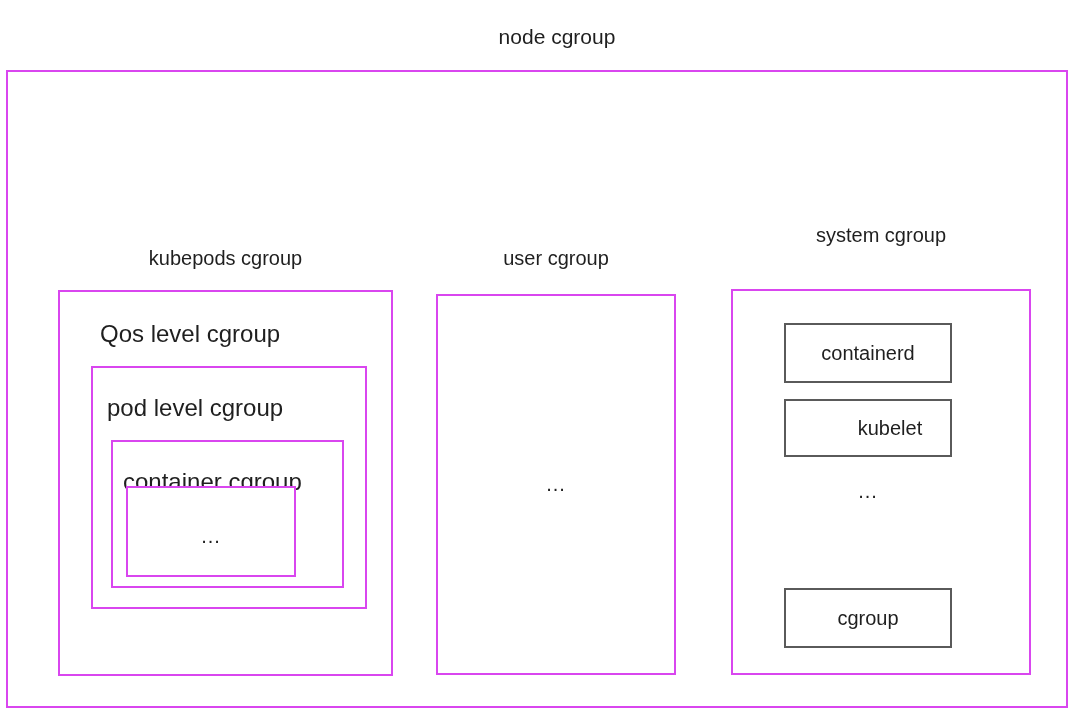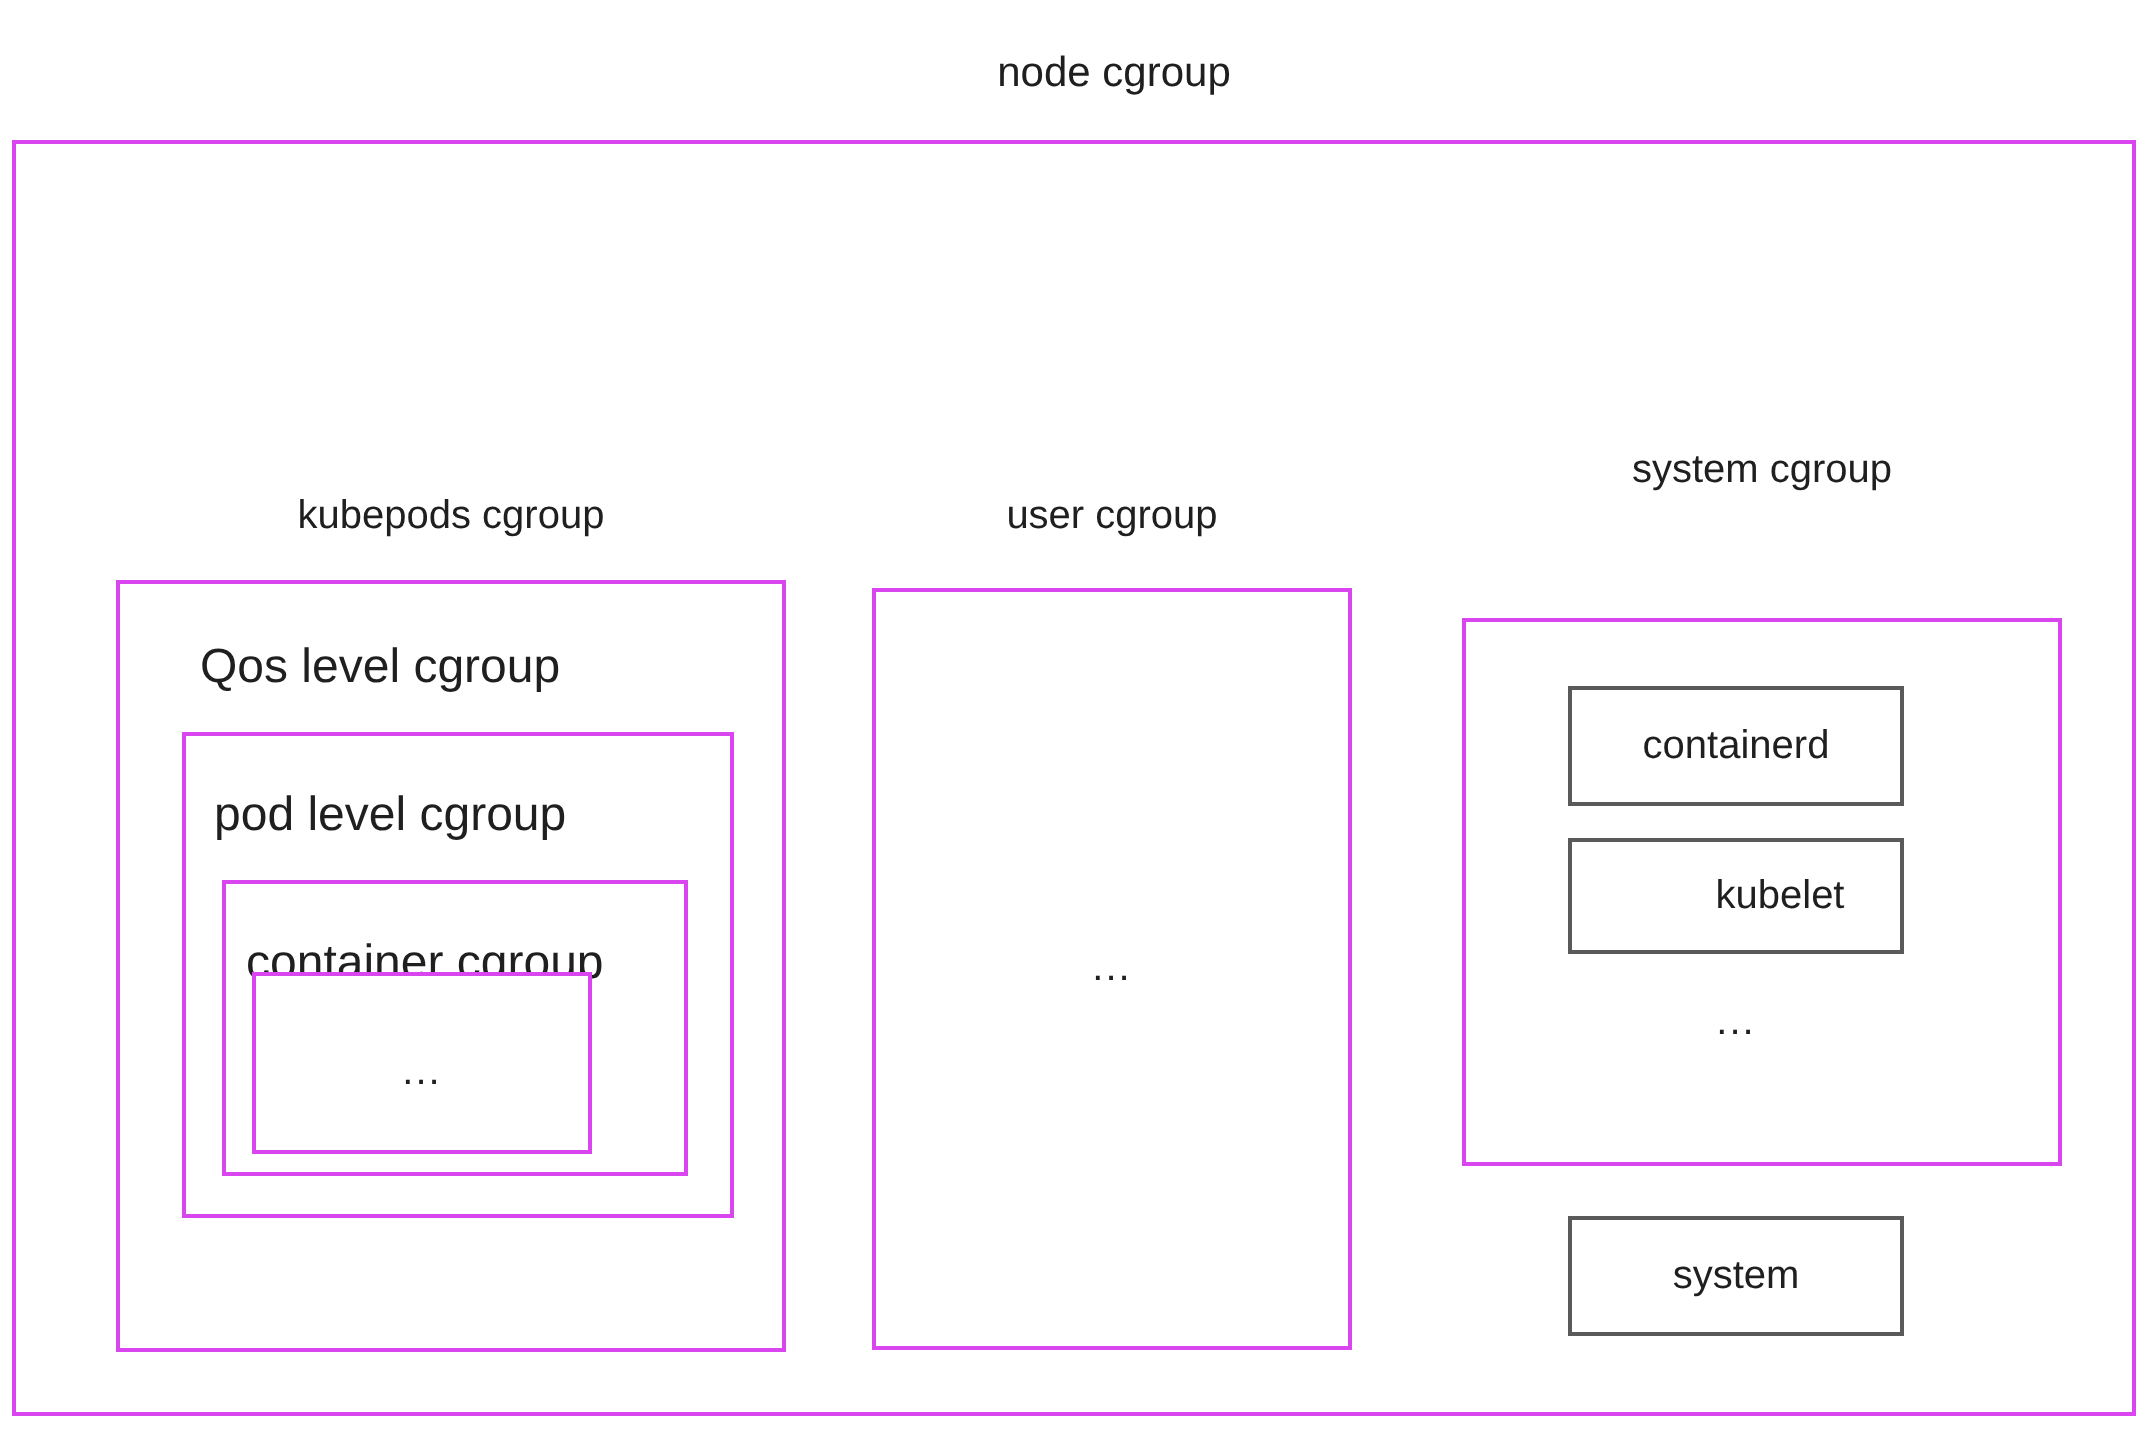--- a/index.html
+++ b/index.html
@@ -87,21 +87,21 @@
   #container-box    { left: 13px;  top: 44px;  width: 170px; height: 91px; }
   #container-dots   { left: 0;     top: 38px;  width: 166px; }
 
   
   #user-label  { left: 428px; top: 176px; width: 240px; }
   #user-box    { left: 428px; top: 222px; width: 240px; height: 381px; }
   #user-dots   { left: 0;     top: 178px; width: 236px; }
 
   
   #system-label { left: 723px; top: 153px; width: 300px; }
-  #system-box   { left: 723px; top: 217px; width: 300px; height: 274px; margin-top: 20px; }
+  #system-box   { left: 723px; top: 217px; width: 300px; height: 386px; }
 
   #sys-item-0   { left: 51px;  top: 32px;  width: 168px; height: 60px; }
   #sys-item-1   { left: 51px;  top: 108px; width: 168px; height: 58px; padding-left: 44px; }
   #sys-dots     { left: 51px;  top: 190px; width: 168px; }
   #sys-item-2   { left: 51px;  top: 219px; width: 168px; height: 60px; }
   #sys-item-3   { left: 51px;  top: 297px; width: 168px; height: 60px; }
 </style>
 </head>
 <body>
 
@@ -143,18 +143,18 @@
 
     <div class="abs box" id="system-box">
 
       <div class="abs proc-box" id="sys-item-0">containerd</div>
 
       <div class="abs proc-box" id="sys-item-1">kubelet</div>
 
       <div class="ellipsis" id="sys-dots">...</div>
 
 
-      <div class="abs proc-box" id="sys-item-3">system</div>
+      <div class="abs proc-box" id="sys-item-3">cgroup</div>
 
     </div>
 
   </div>
 </div>
 
 </body></html>

